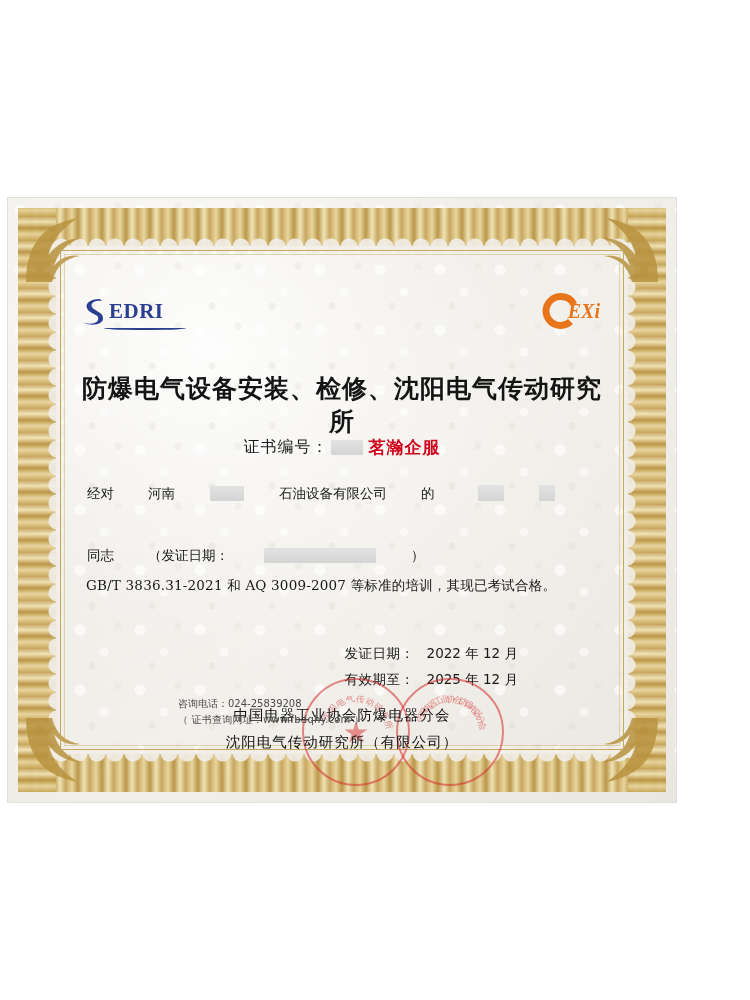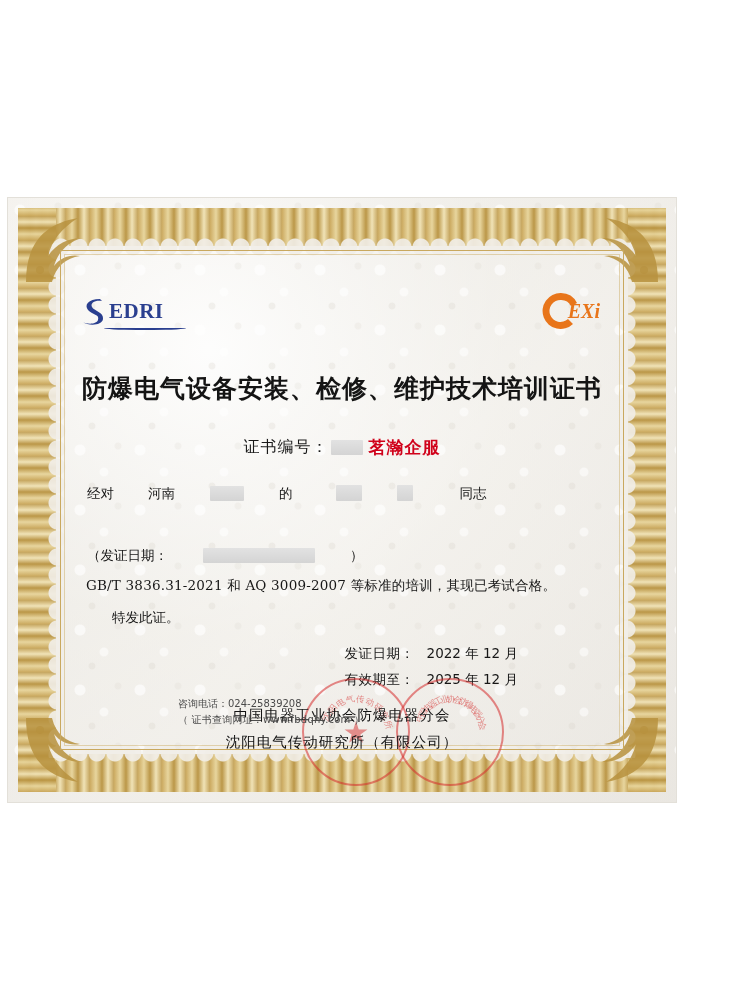--- a/index.html
+++ b/index.html
@@ -372,43 +372,43 @@
       <span class="underline"></span>
     </div>
 
     <div id="logo-exi">
       <svg class="ring" viewBox="0 0 42 42">
         <path d="M21 3 a18 18 0 1 0 12 31 l-5 -5 a11 11 0 1 1 -7 -19 a11 11 0 0 1 10 6 l6 -3 A18 18 0 0 0 21 3 Z" fill="#e8751a"></path>
       </svg>
       <span class="word">EXi</span>
     </div>
 
-    <div id="title">防爆电气设备安装、检修、维护技术培训证书</div>
+    <div id="title">防爆电气设备安装、检修、沈阳电气传动研究所</div>
 
     <div id="cert-no-row">
       <span class="label">证书编号：</span>
       <span class="redact" id="cert-no-redact"></span>
       <span id="cert-no-value">茗瀚企服</span>
     </div>
 
     <div id="body">
       <div id="line1">
         <span class="seg">经对</span>
         <span class="seg">河南</span>
         <span class="redact" id="r-company"></span>
+        <span class="seg">石油设备有限公司</span>
         <span class="seg">的</span>
         <span class="redact" id="r-name1"></span>
         <span class="redact" id="r-name2"></span>
         <span class="seg">同志</span>
         <span class="seg">（发证日期：</span>
         <span class="redact" id="r-id"></span>
         <span class="seg">）</span>
       </div>
       <div id="line3">GB/T 3836.31-2021 和 AQ 3009-2007 等标准的培训，其现已考试合格。</div>
-      <div id="line4">特发此证。</div>
     </div>
 
     <div id="dates">
       <div class="row">
         <span class="k">发证日期：</span>
         <span class="v">2022 年 12 月</span>
       </div>
       <div class="row">
         <span class="k">有效期至：</span>
         <span class="v">2025 年 12 月</span>

